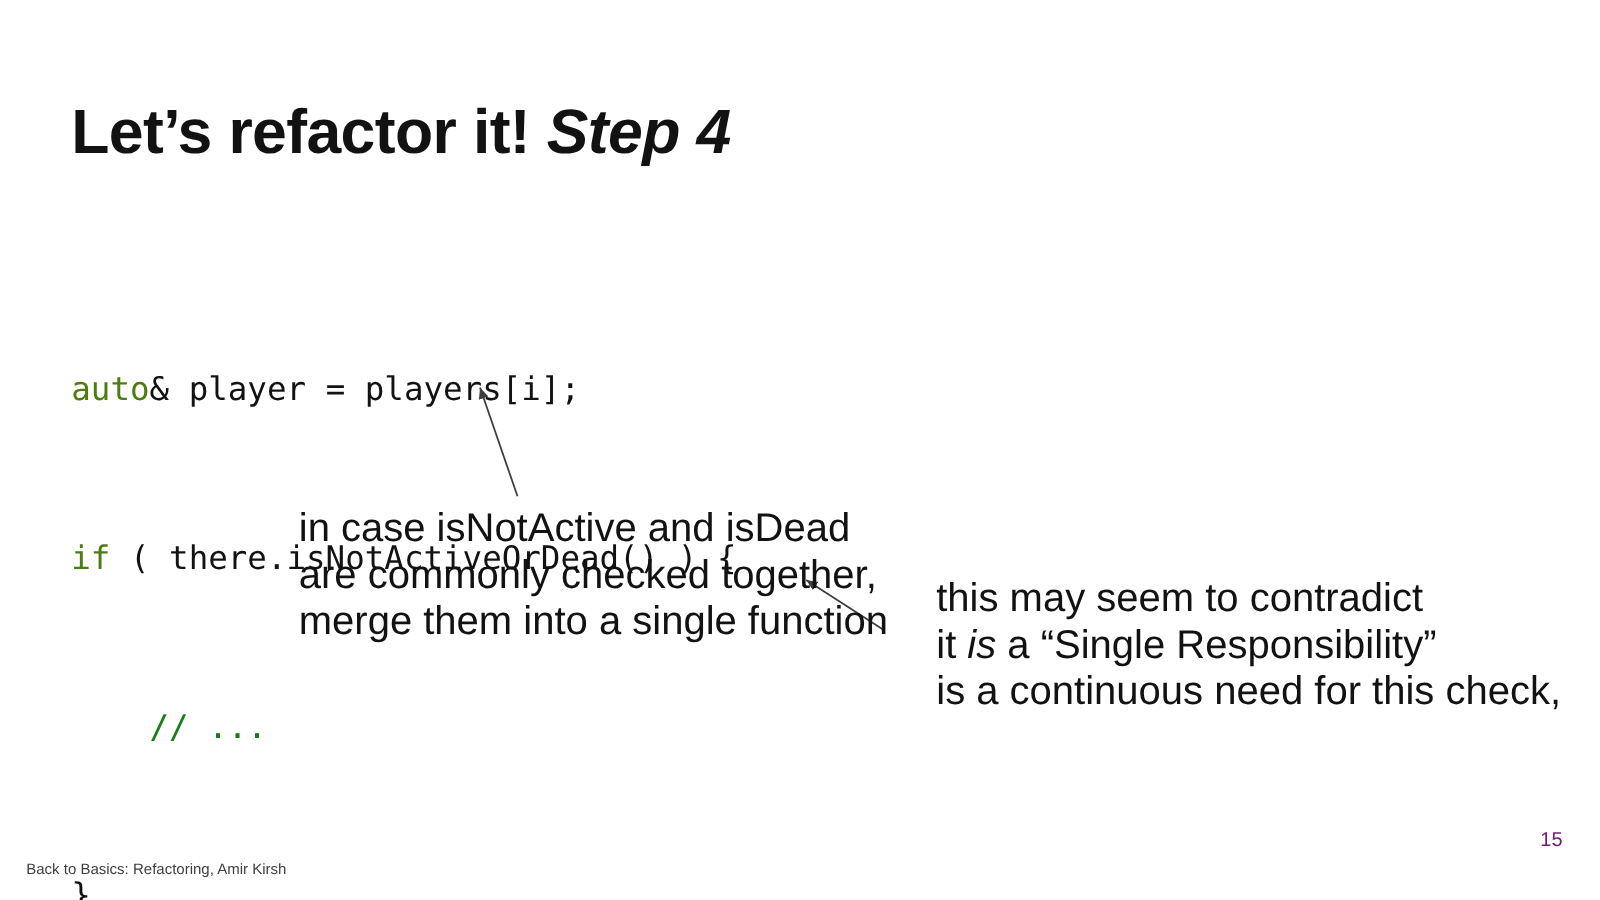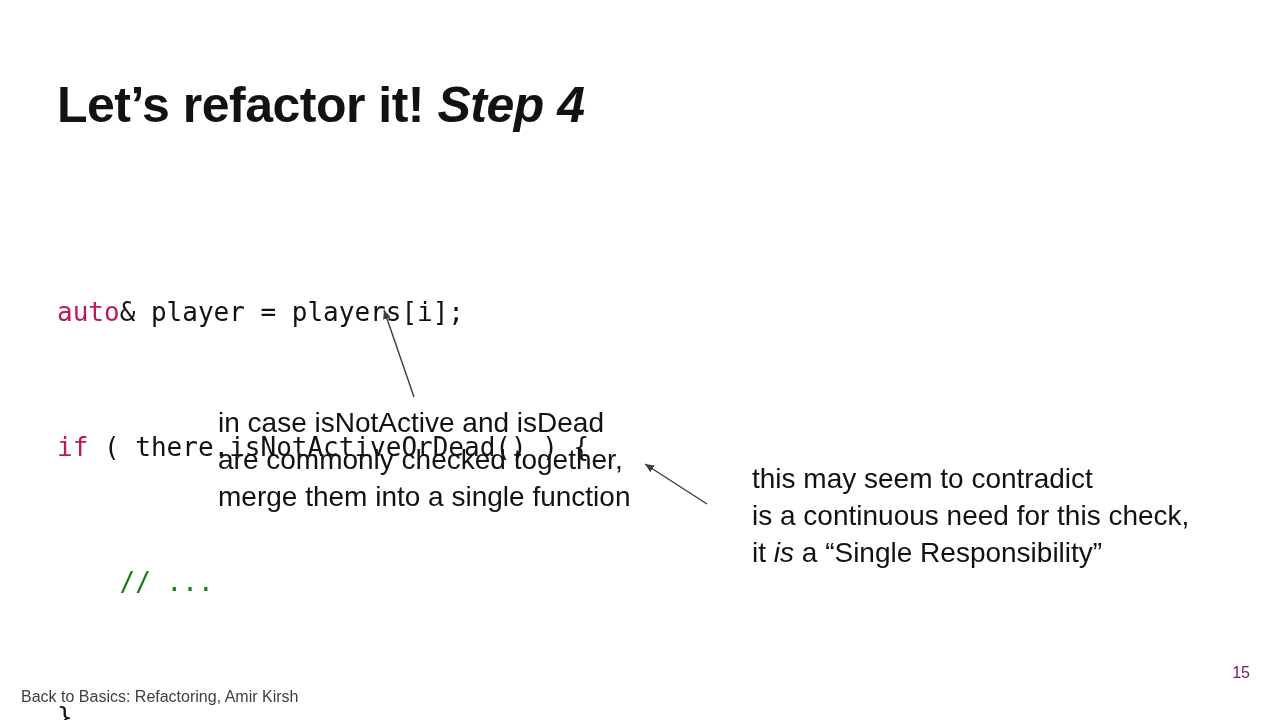--- a/index.html
+++ b/index.html
@@ -25,43 +25,44 @@
   .title .step { font-style: italic; }
   .code {
     position: absolute;
     left: 57px;
     top: 200px;
     font-family: "DejaVu Sans Mono", monospace;
     font-size: 26px;
     line-height: 45px;
     white-space: pre;
   }
-  .kw { color: #be185d; }
+  .kw { color: #4d7c0f; }
   .comment { color: #177d17; }
   .note {
     position: absolute;
-    font-size: 28px;
+    font-size: 32px;
     line-height: 37px;
     white-space: nowrap;
+    margin-left: 21px;
   }
   .note-merge { left: 218px; top: 404px; }
-  .note-srp  { left: 752px; top: 460px; }
+  .note-srp  { left: 728px; top: 460px; }
   .em { font-style: italic; }
   .arrows {
     position: absolute;
     left: 0; top: 0;
     width: 1280px;
     height: 720px;
     pointer-events: none;
   }
   .footer-left {
     position: absolute;
     left: 21px;
     top: 688px;
-    font-size: 16px;
+    font-size: 12px;
     color: #3f3f3f;
     white-space: nowrap;
   }
   .page-number {
     position: absolute;
     right: 30px;
     top: 664px;
     font-size: 16px;
     color: #701a75;
   }
@@ -91,20 +92,20 @@
   </svg>
 
   <div class="note note-merge">
     <div>in case isNotActive and isDead</div>
     <div>are commonly checked together,</div>
     <div>merge them into a single function</div>
   </div>
 
   <div class="note note-srp">
     <div>this may seem to contradict</div>
+    <div><span>it </span><span class="em">is</span><span> a “Single Responsibility”</span></div>
     <div>is a continuous need for this check,</div>
-    <div><span>it </span><span class="em">is</span><span> a “Single Responsibility”</span></div>
   </div>
 
   <div class="footer-left">Back to Basics: Refactoring, Amir Kirsh</div>
   <div class="page-number">15</div>
 
 </div>
 
 </body></html>

